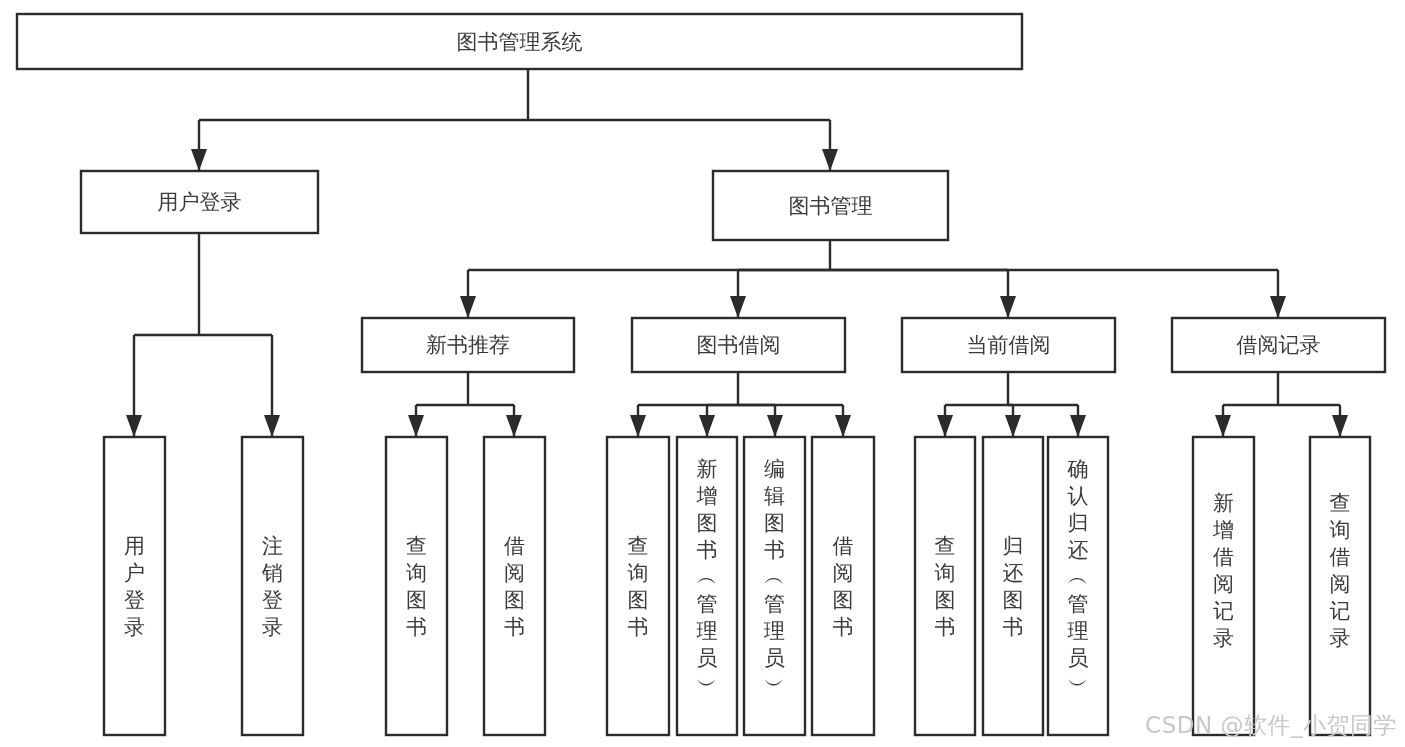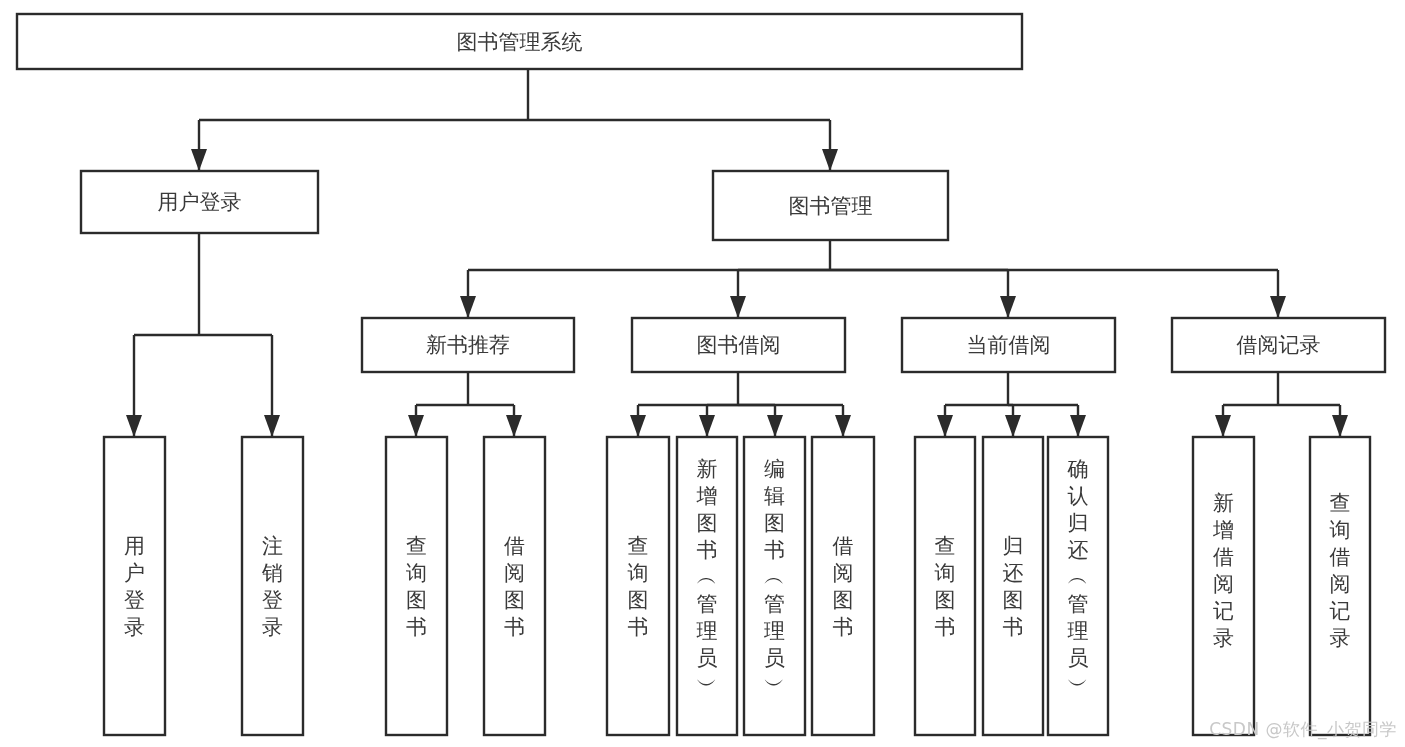--- a/index.html
+++ b/index.html
@@ -54,21 +54,21 @@
   }
   .arrow-head {
     fill: #2b2b2b;
     stroke: none;
   }
   .watermark {
     position: absolute;
     right: 8px;
     bottom: 6px;
     color: #c8c8c8;
-    font-size: 17px;
+    font-size: 23px;
     font-family: "DejaVu Sans", "Liberation Sans", sans-serif;
     letter-spacing: 0.5px;
     white-space: nowrap;
     user-select: none;
   }
 </style>
 </head>
 <body>
 
 <div id="diagram-root">

